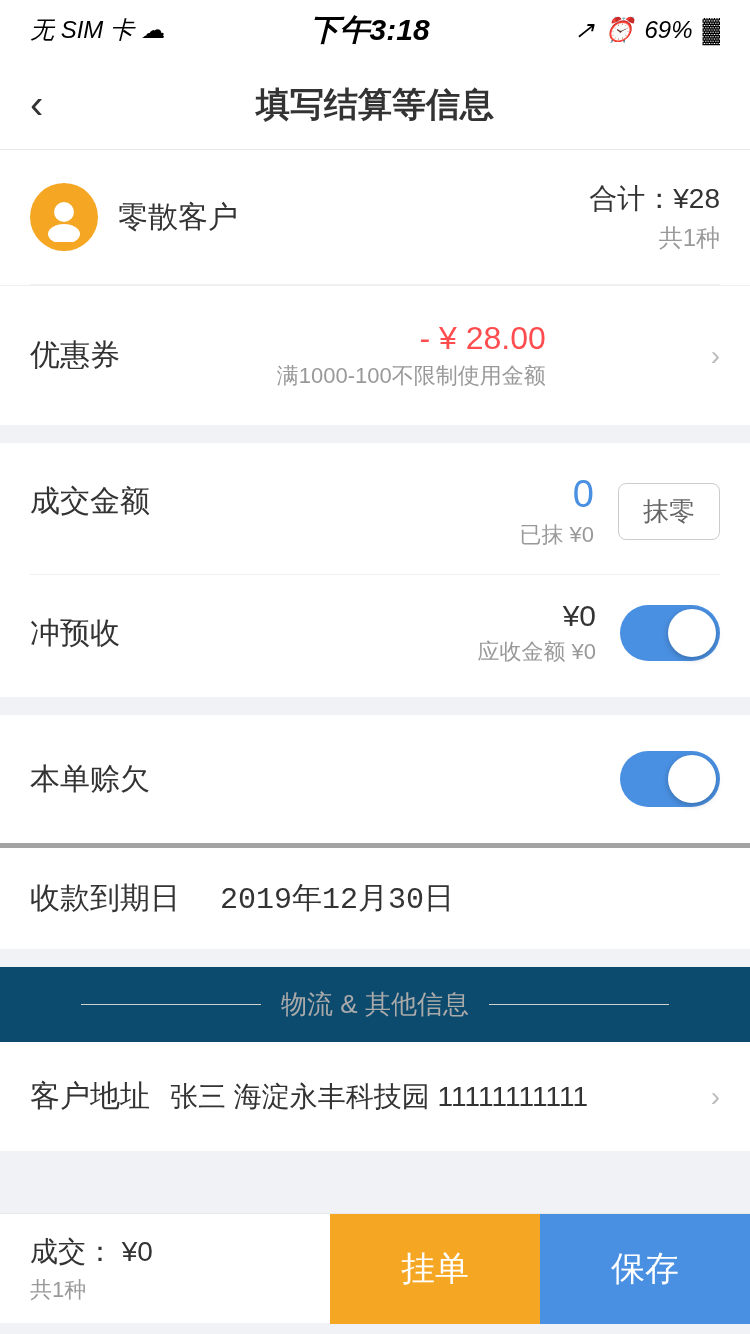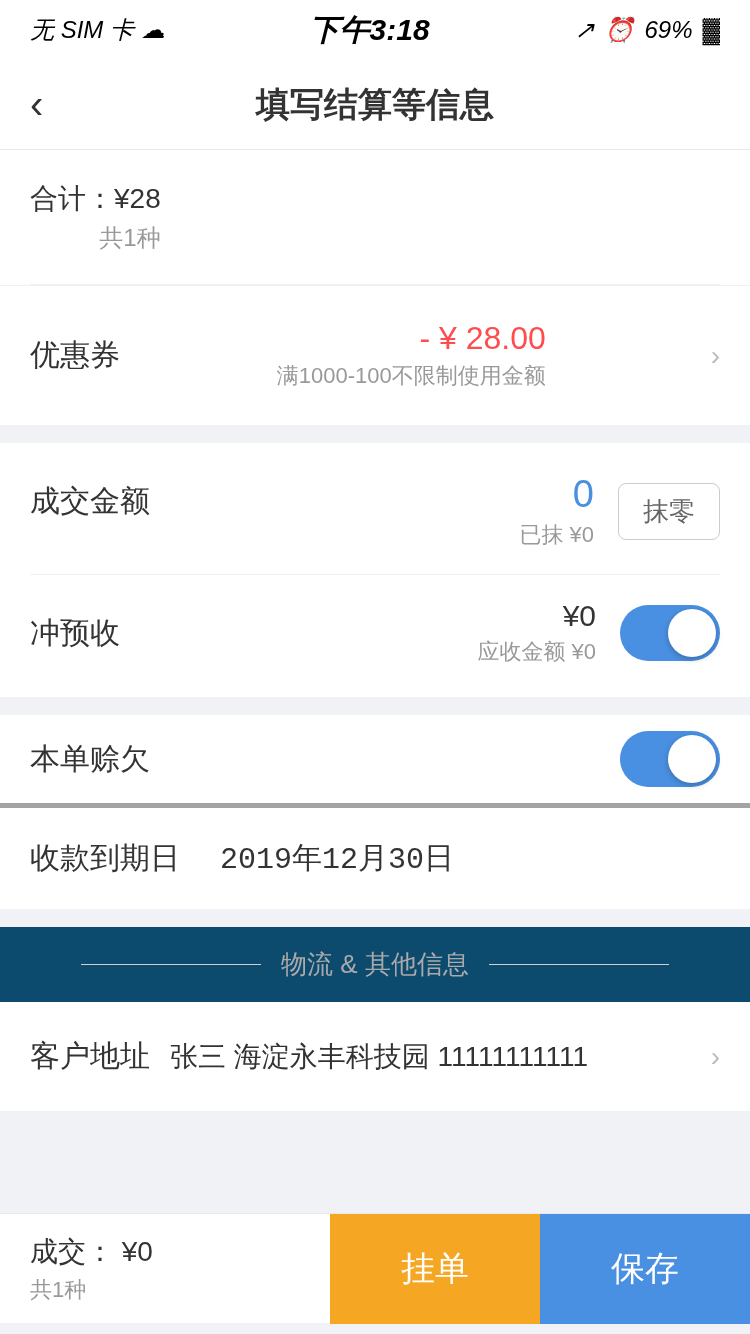--- a/index.html
+++ b/index.html
@@ -168,21 +168,21 @@
       top: 4px;
       right: 4px;
       box-shadow: 0 2px 6px rgba(0,0,0,0.25);
     }
 
     
     .debt-row {
       display: flex;
       align-items: center;
       justify-content: space-between;
-      padding: 16px 30px;
+      padding: 36px 30px;
       background: #fff;
     }
     .debt-label { font-size: 30px; color: #333; }
 
     
     .due-row {
       display: flex;
       align-items: center;
       padding: 30px 30px;
       background: #fff;
@@ -285,20 +285,29 @@
   </div>
 </div>
 
 <div class="nav-bar">
   <div class="nav-back">‹</div>
   <div class="nav-title">填写结算等信息</div>
 </div>
 
 <div class="section">
   <div class="customer-row">
+    <div class="customer-left">
+      <div class="customer-avatar">
+        <svg viewBox="0 0 50 50" fill="none" xmlns="http://www.w3.org/2000/svg">
+          <circle cx="25" cy="20" r="10" fill="#fff"></circle>
+          <ellipse cx="25" cy="42" rx="16" ry="10" fill="#fff"></ellipse>
+        </svg>
+      </div>
+      <span class="customer-name">零散客户</span>
+    </div>
     <div class="customer-right">
       <div>合计：¥28</div>
       <div class="customer-count">共1种</div>
     </div>
   </div>
 
   <div class="row-divider"></div>
 
   <div class="coupon-row">
     <span class="coupon-label">优惠券</span>

